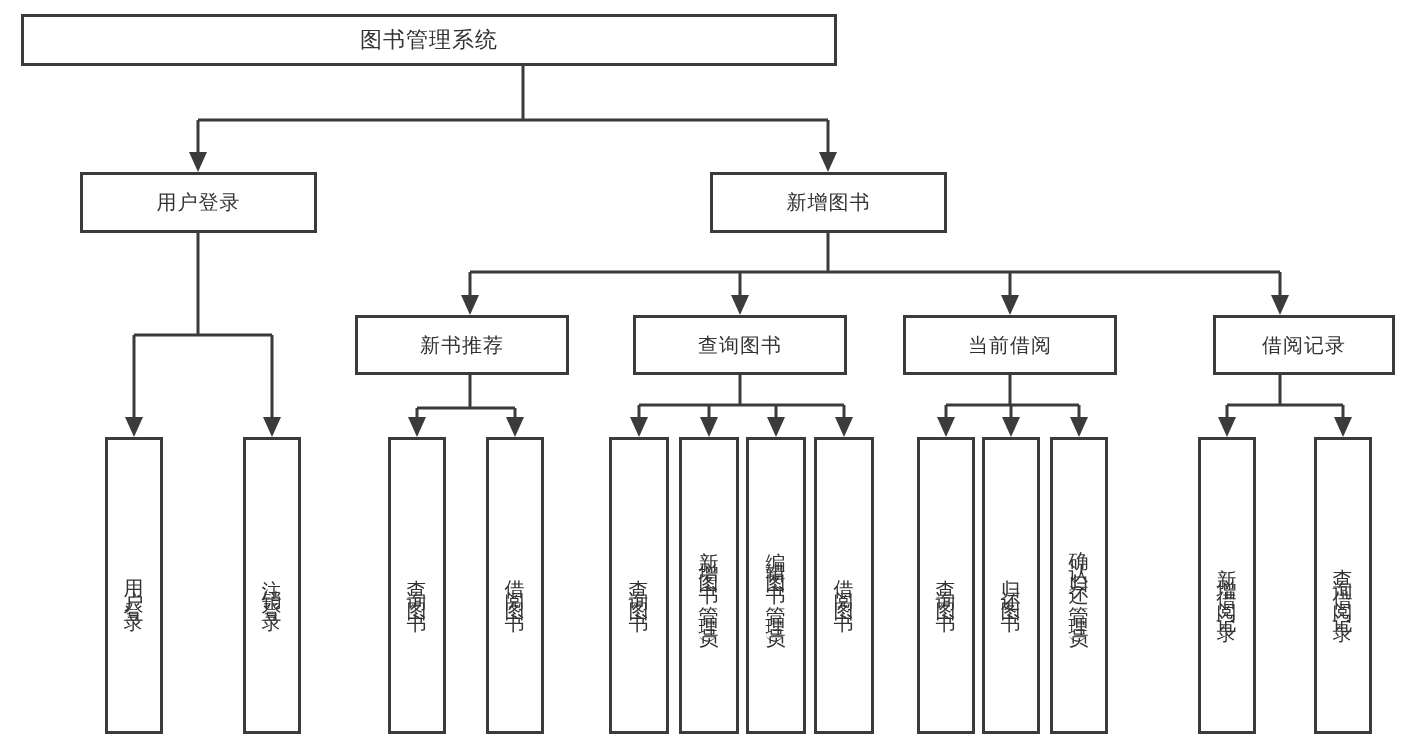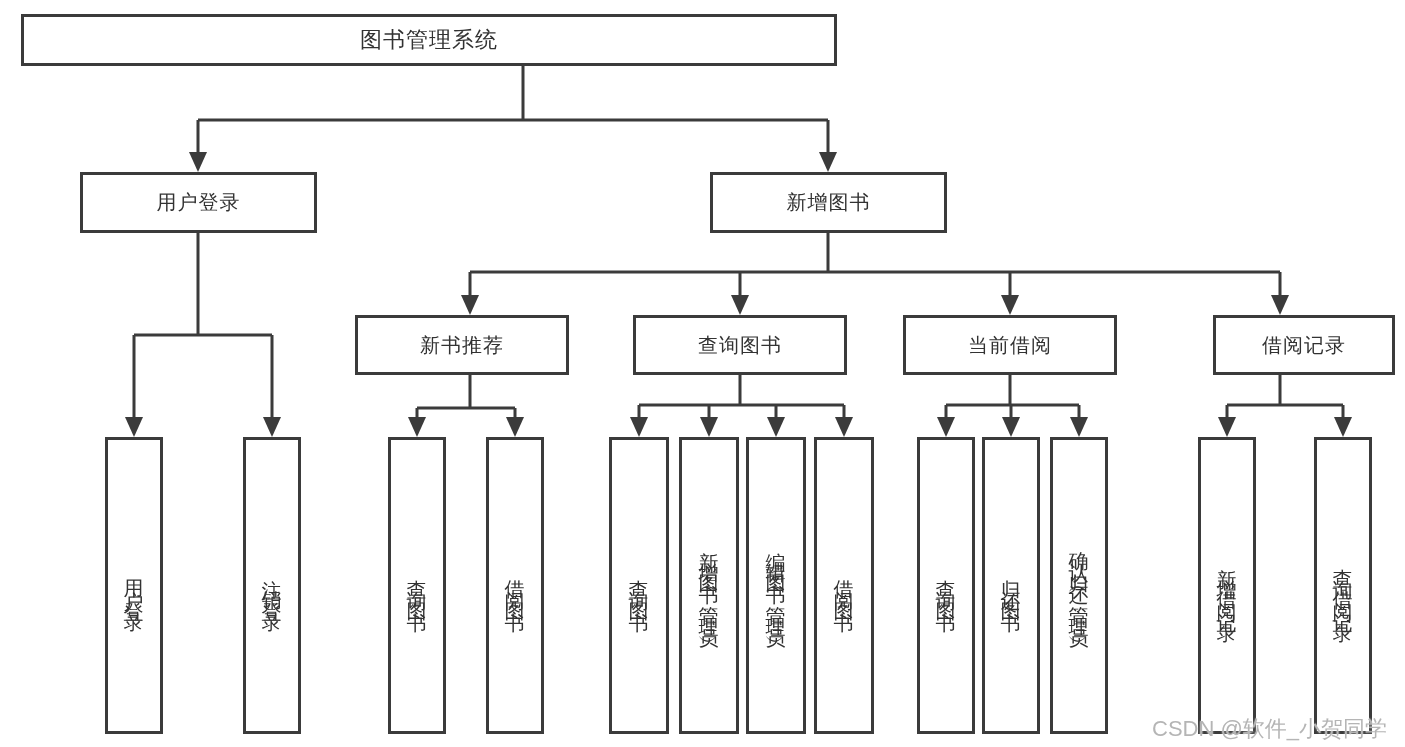--- a/index.html
+++ b/index.html
@@ -170,15 +170,14 @@
     <span>确认归还（管理员）</span>
   </div>
 
   <div class="box box-v" style="left:1198px; top:437px; width:58px; height:297px;">
     <span>新增借阅记录</span>
   </div>
   <div class="box box-v" style="left:1314px; top:437px; width:58px; height:297px;">
     <span>查询借阅记录</span>
   </div>
 
-  <div class="watermark">CSDN @软件_小贺同学</div>
 
 </div>
 
 </body></html>

